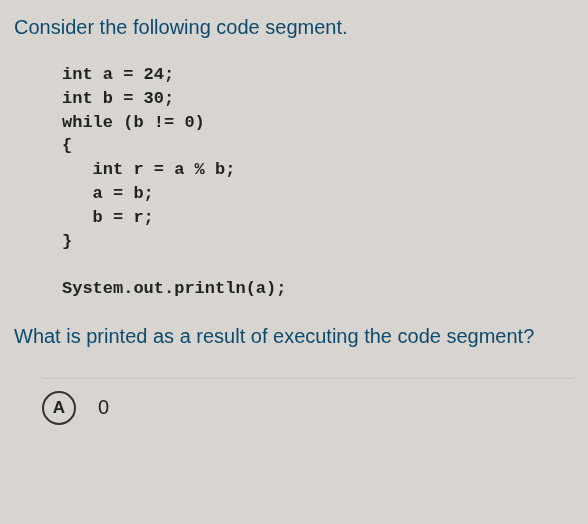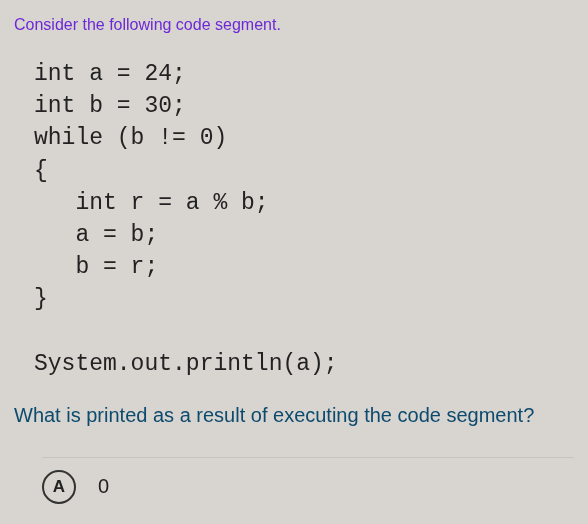--- a/index.html
+++ b/index.html
@@ -11,33 +11,34 @@
       width: 588px;
       height: 524px;
       background: #d8d4cf;
       font-family: Arial, Helvetica, sans-serif;
       color: #2a2a2a;
       padding: 16px 14px;
       position: relative;
       overflow: hidden;
     }
     .prompt {
-      font-size: 16px;
+      font-size: 20px;
       font-weight: 400;
-      color: #6d28d9;
+      color: #0c4a6e;
       margin-bottom: 24px;
     }
     .code-block {
       font-family: 'Courier New', Courier, monospace;
-      font-size: 23px;
+      font-size: 17px;
       line-height: 1.4;
       color: #222;
-      margin-left: 20px;
+      margin-left: 48px;
       white-space: pre;
       margin-bottom: 24px;
+      font-weight: bold;
     }
     .question {
       font-size: 20px;
       font-weight: 400;
       color: #0c4a6e;
       margin-bottom: 30px;
     }
     .answer-row {
       margin-left: 28px;
       display: flex;

